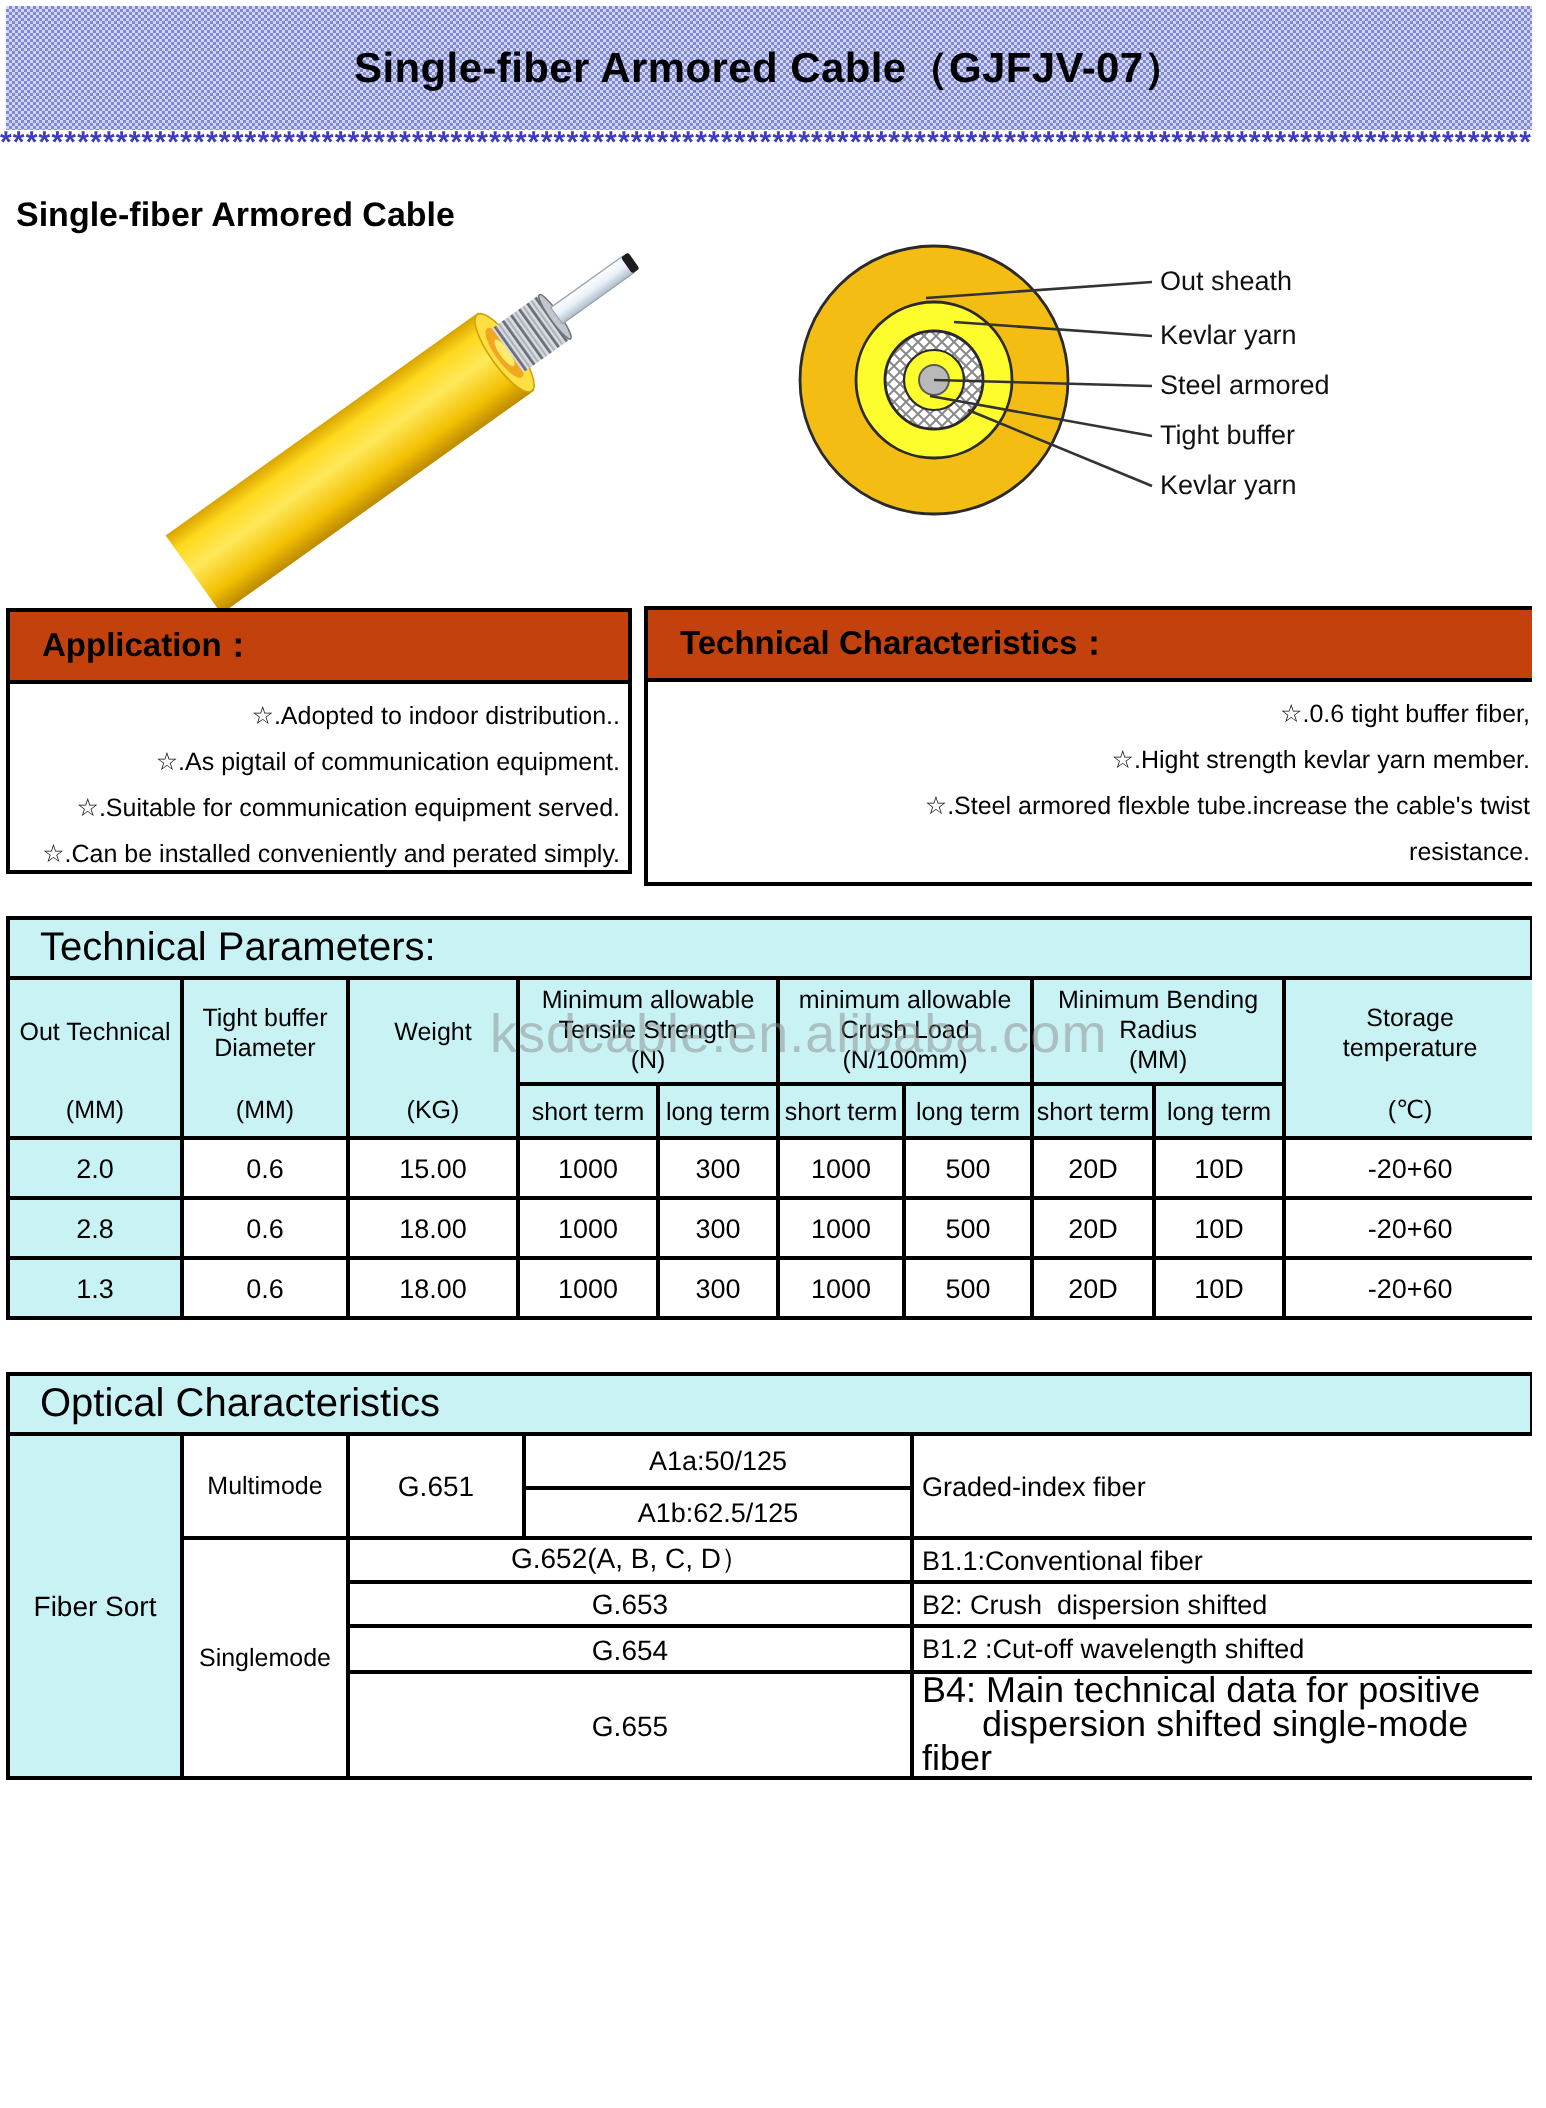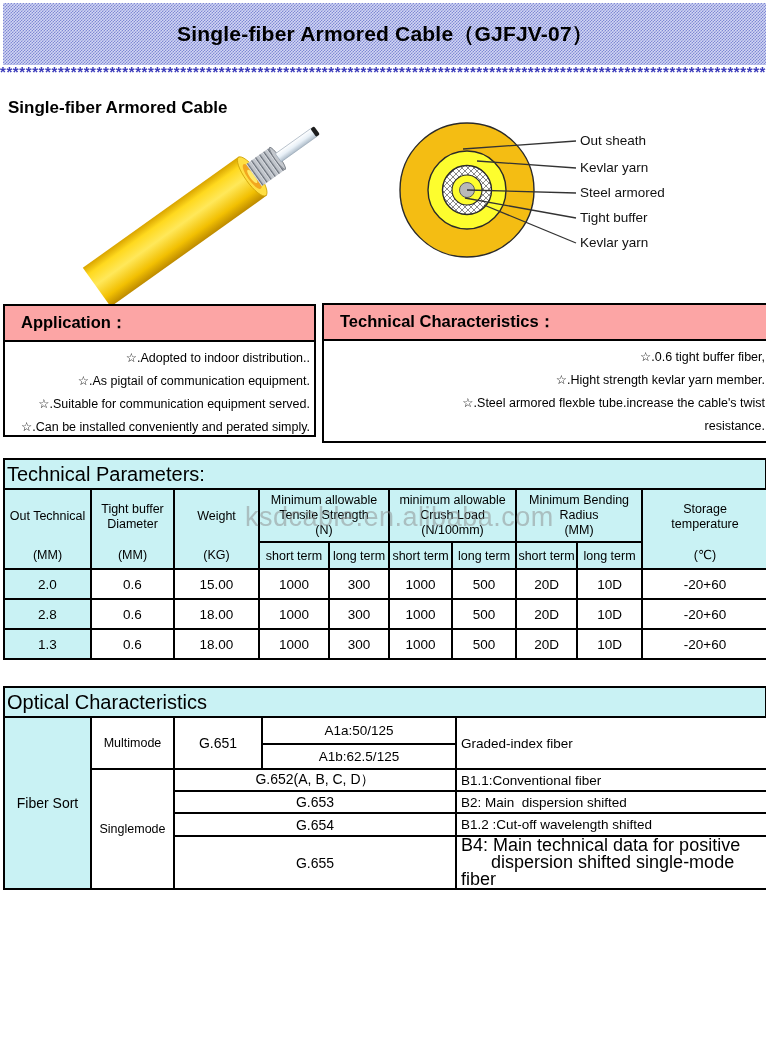--- a/index.html
+++ b/index.html
@@ -27,34 +27,34 @@
   .page-heading{position:absolute; left:8px; top:98px; font-size:17px; font-weight:bold;}
 
   
   .illustration{position:absolute; left:0; top:112px; width:773px; height:196px;}
 
   
   .info-box{position:absolute; border:2px solid #000; background:#fff; box-sizing:border-box;}
   .app-box{left:3px; top:304px; width:313px; height:133px;}
   .char-box{left:322px; top:303px; width:449px; height:140px;}
   .box-header{
-    background:#fca5a5; border-bottom:2px solid #000; height:34px;
+    background:#c2410c; border-bottom:2px solid #000; height:34px;
     display:flex; align-items:center; padding-left:16px;
     font-size:16.5px; font-weight:bold;
   }
   .box-body{padding:5px 4px 4px 7px; font-size:12.5px;}
   .box-item{line-height:23px; white-space:pre-wrap;text-align:right;}
 
   
   .section{position:absolute; left:3px; width:764px;}
   .tech-section{top:458px;}
   .optical-section{top:686px;}
   .section-title{
     box-sizing:border-box; border:2px solid #000; background:#c9f2f4;
-    height:32px; display:flex; align-items:center; padding-left:2px;
+    height:32px; display:flex; align-items:center; padding-left:15px;
     font-size:20px;
   }
   table{border-collapse:collapse; table-layout:fixed; width:764px; margin-top:-2px;}
   td{border:2px solid #000; text-align:center; vertical-align:middle; padding:0; overflow:hidden;}
   .cyan{background:#c9f2f4;}
   
   .tp-grp{font-size:12.5px; white-space:pre-line; line-height:15px; height:51px;}
   .tp-sub{font-size:12.5px; height:25px;}
   .tp-data td{font-size:13.5px; height:28px;}
   .nu{display:flex; flex-direction:column; height:76px;}
@@ -293,21 +293,21 @@
       <tr class="r-h27">
         <td class="op-a1">A1b:62.5/125</td>
       </tr>
       <tr class="r-h24">
         <td rowspan="4" class="op-mode">Singlemode</td>
         <td colspan="2" class="op-grade">G.652(A, B, C, D）</td>
         <td class="op-desc">B1.1:Conventional fiber</td>
       </tr>
       <tr class="r-h24">
         <td colspan="2" class="op-grade">G.653</td>
-        <td class="op-desc">B2: Main  dispersion shifted</td>
+        <td class="op-desc">B2: Crush  dispersion shifted</td>
       </tr>
       <tr class="r-h25">
         <td colspan="2" class="op-grade">G.654</td>
         <td class="op-desc">B1.2 :Cut-off wavelength shifted</td>
       </tr>
       <tr class="r-h38">
         <td colspan="2" class="op-grade">G.655</td>
         <td class="op-desc" style="font-size:18px;">B4: Main technical data for positive
       dispersion shifted single-mode fiber</td>
       </tr>

